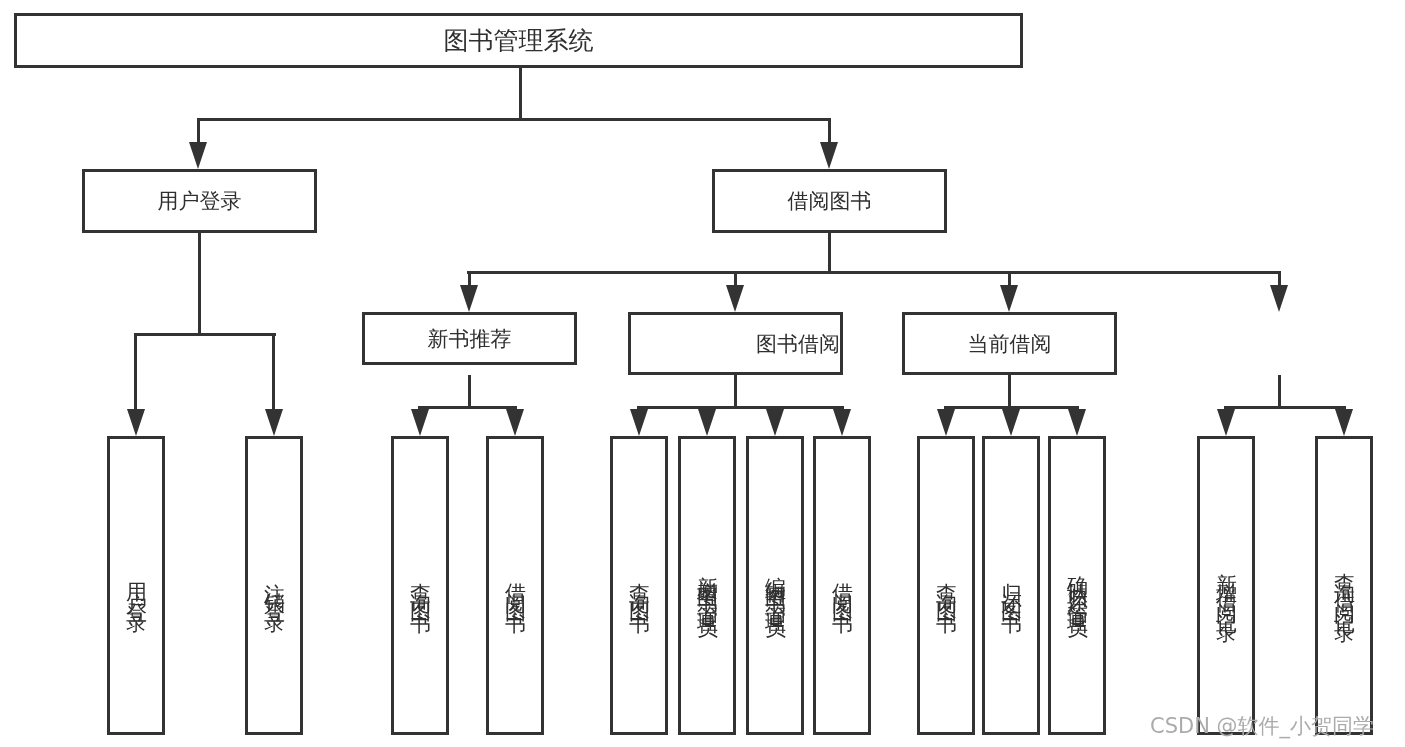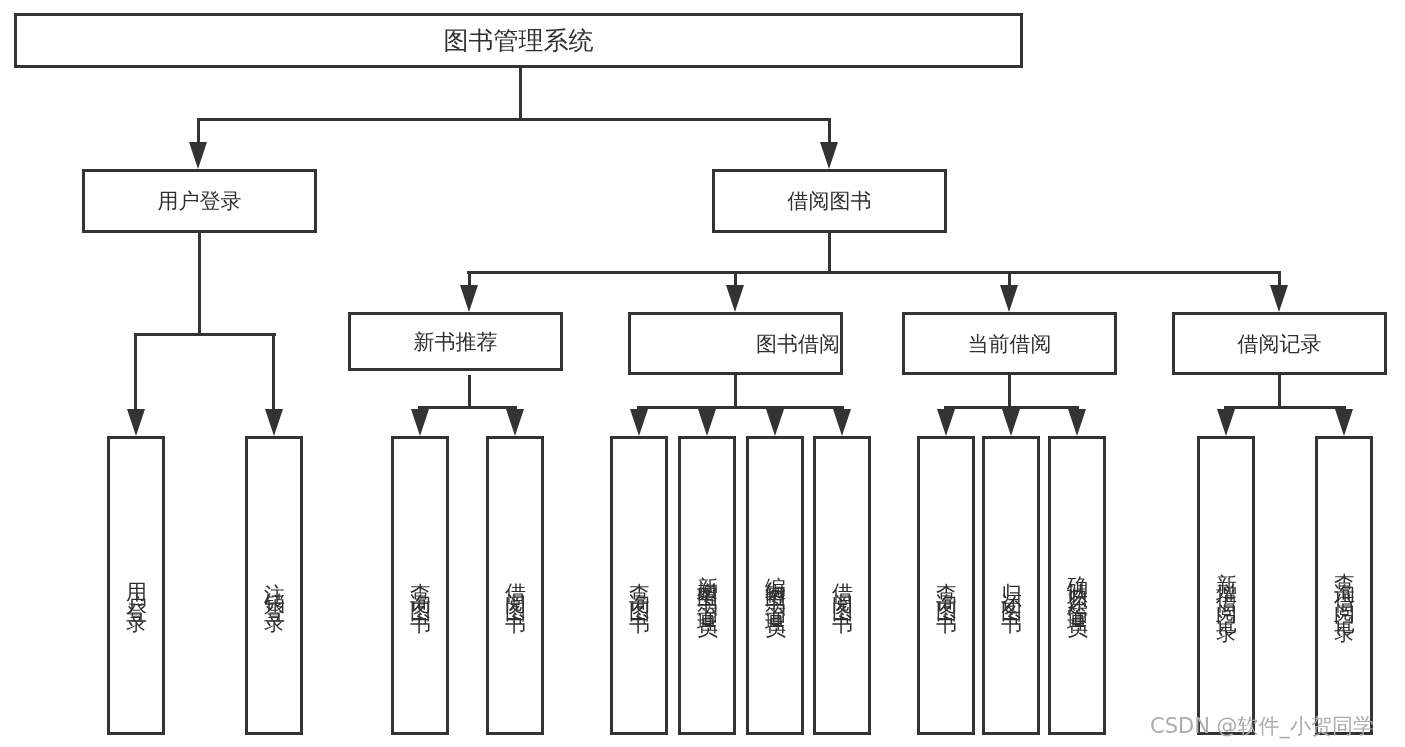--- a/index.html
+++ b/index.html
@@ -86,31 +86,28 @@
   <div class="hline" style="left:467px; top:271px; width:814px;"></div>
   <div class="vline" style="left:468px; top:271px; height:16px;"></div>
   <div class="arrow" style="left:460px; top:285px;"></div>
   <div class="vline" style="left:734px; top:271px; height:16px;"></div>
   <div class="arrow" style="left:726px; top:285px;"></div>
   <div class="vline" style="left:1008px; top:271px; height:16px;"></div>
   <div class="arrow" style="left:1000px; top:285px;"></div>
   <div class="vline" style="left:1278px; top:271px; height:16px;"></div>
   <div class="arrow" style="left:1270px; top:285px;"></div>
 
-  <div class="box" style="left:348px; top:312px; width:215px; height:59px;">
+  <div class="box" style="left:362px; top:312px; width:215px; height:53px;">
     <span>新书推荐</span>
   </div>
   <div class="box" style="left:628px; top:312px; width:215px; height:63px;justify-content:flex-end;">
     <span>图书借阅</span>
   </div>
   <div class="box" style="left:902px; top:312px; width:215px; height:63px;">
     <span>当前借阅</span>
-  </div>
-  <div class="box" style="left:1172px; top:312px; width:215px; height:63px;">
-    <span>借阅记录</span>
   </div>
 
   <div class="vline" style="left:468px; top:375px; height:33px;"></div>
   <div class="hline" style="left:418px; top:406px; width:99px;"></div>
   <div class="arrow" style="left:411px; top:409px;"></div>
   <div class="arrow" style="left:506px; top:409px;"></div>
 
   <div class="vline" style="left:734px; top:375px; height:33px;"></div>
   <div class="hline" style="left:637px; top:406px; width:207px;"></div>
   <div class="arrow" style="left:630px; top:409px;"></div>

